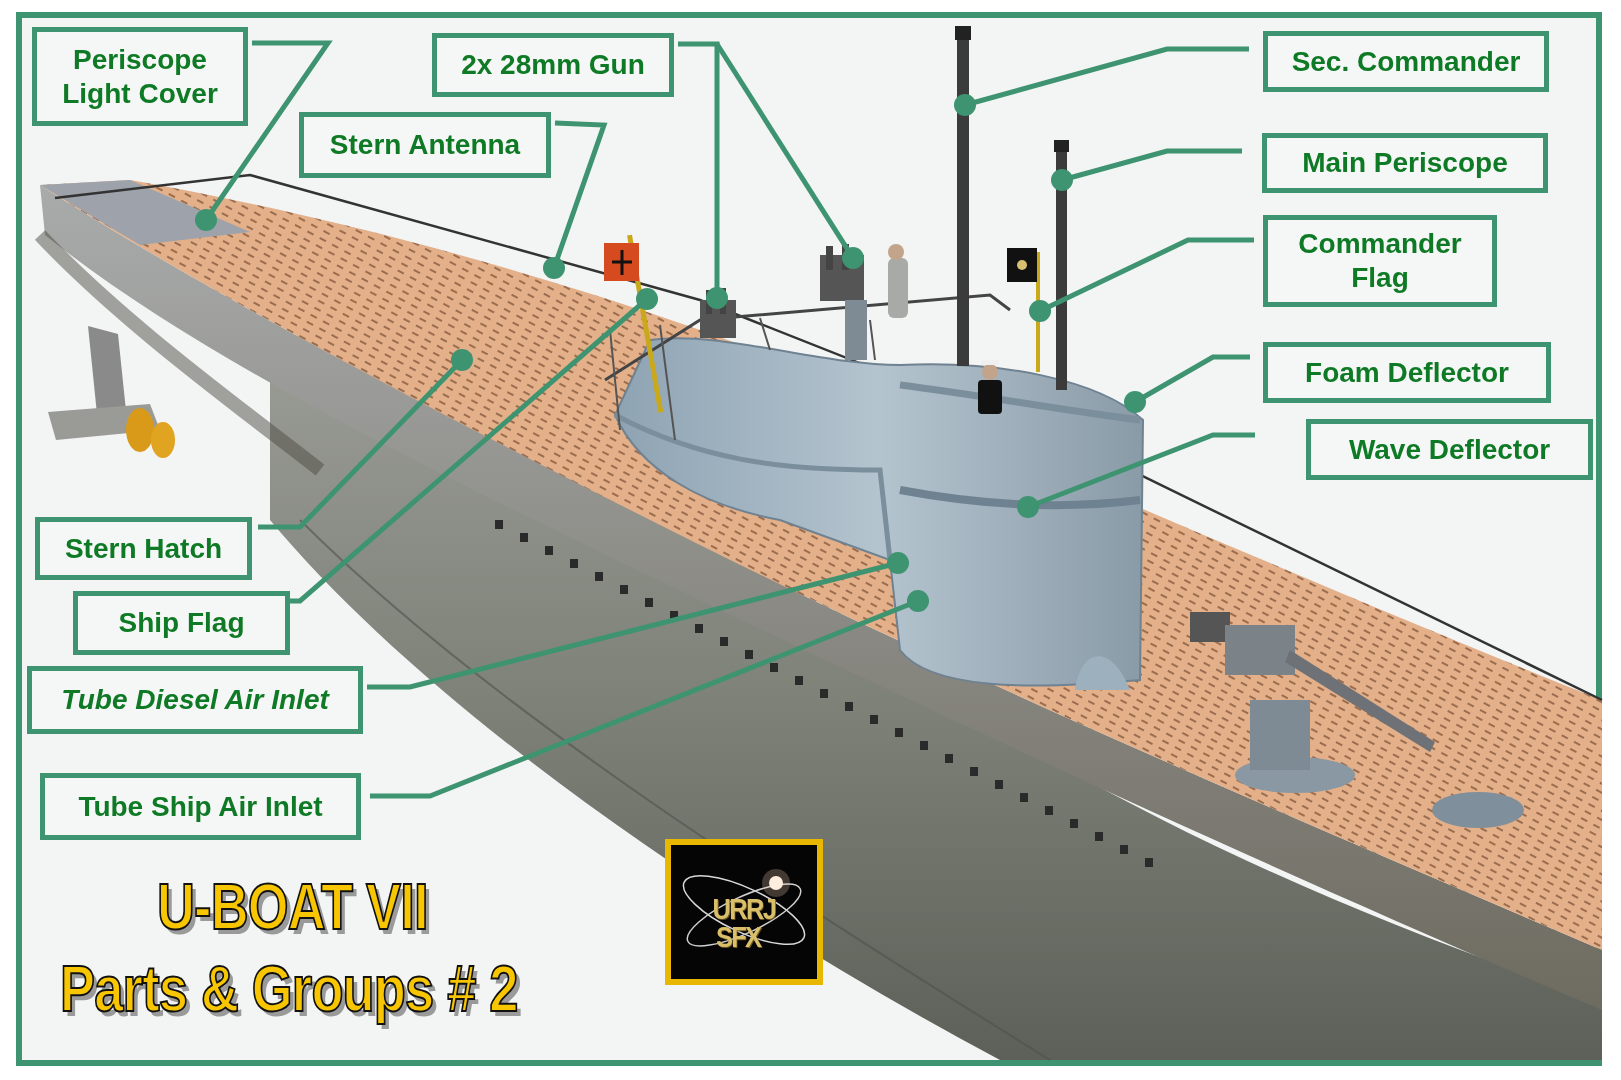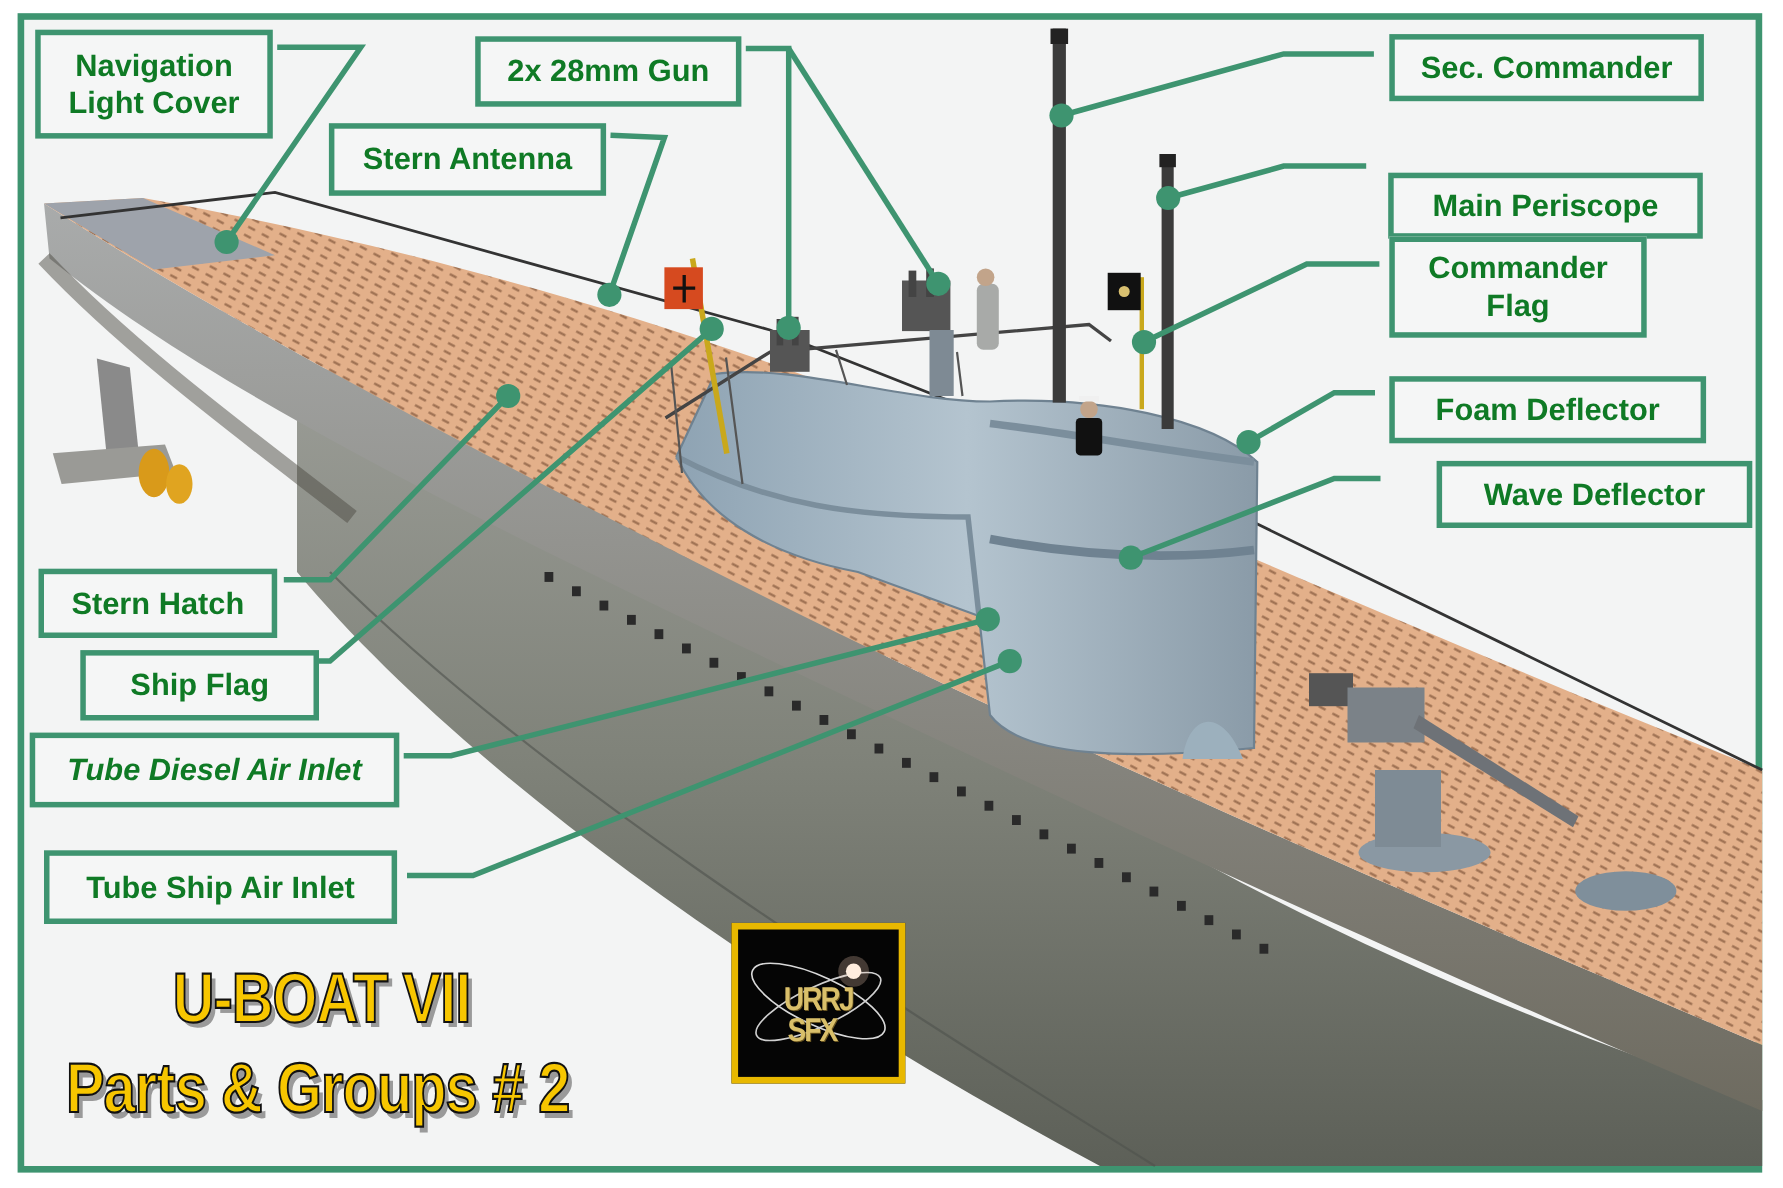--- a/index.html
+++ b/index.html
@@ -174,26 +174,26 @@
     <circle cx="1062" cy="180" r="11" fill="#3e9470"></circle>
     <circle cx="1040" cy="311" r="11" fill="#3e9470"></circle>
     <circle cx="1135" cy="402" r="11" fill="#3e9470"></circle>
     <circle cx="1028" cy="507" r="11" fill="#3e9470"></circle>
     <circle cx="462" cy="360" r="11" fill="#3e9470"></circle>
     <circle cx="898" cy="563" r="11" fill="#3e9470"></circle>
     <circle cx="918" cy="601" r="11" fill="#3e9470"></circle>
   </svg>
 
 <div id="labels">
-    <div class="label" style="left: 32px; top: 27px; width: 216px; height: 99px;">Navigation
+    <div class="label" style="left: 32px; top: 27px; width: 216px; height: 99px;">Periscope
 Light Cover</div>
     <div class="label" style="left: 299px; top: 112px; width: 252px; height: 66px;">Stern Antenna</div>
     <div class="label" style="left: 432px; top: 33px; width: 242px; height: 64px;">2x 28mm Gun</div>
     <div class="label" style="left: 1263px; top: 31px; width: 286px; height: 61px;">Sec. Commander</div>
-    <div class="label" style="left: 1262px; top: 133px; width: 286px; height: 60px; margin-top: 24px;">Main Periscope</div>
+    <div class="label" style="left: 1262px; top: 133px; width: 286px; height: 60px;">Main Periscope</div>
     <div class="label" style="left: 1263px; top: 215px; width: 234px; height: 92px;">Commander
 Flag</div>
     <div class="label" style="left: 1263px; top: 342px; width: 288px; height: 61px;">Foam Deflector</div>
     <div class="label" style="left: 1266px; top: 419px; width: 287px; height: 61px; margin-left: 40px;">Wave Deflector</div>
     <div class="label" style="left: 35px; top: 517px; width: 217px; height: 63px;">Stern Hatch</div>
     <div class="label" style="left: 38px; top: 591px; width: 217px; height: 64px; margin-left: 35px;">Ship Flag</div>
     <div class="label" style="left: 27px; top: 666px; width: 336px; height: 68px; font-style: italic;">Tube Diesel Air Inlet</div>
     <div class="label" style="left: 40px; top: 773px; width: 321px; height: 67px;">Tube Ship Air Inlet</div>
   </div>
 

